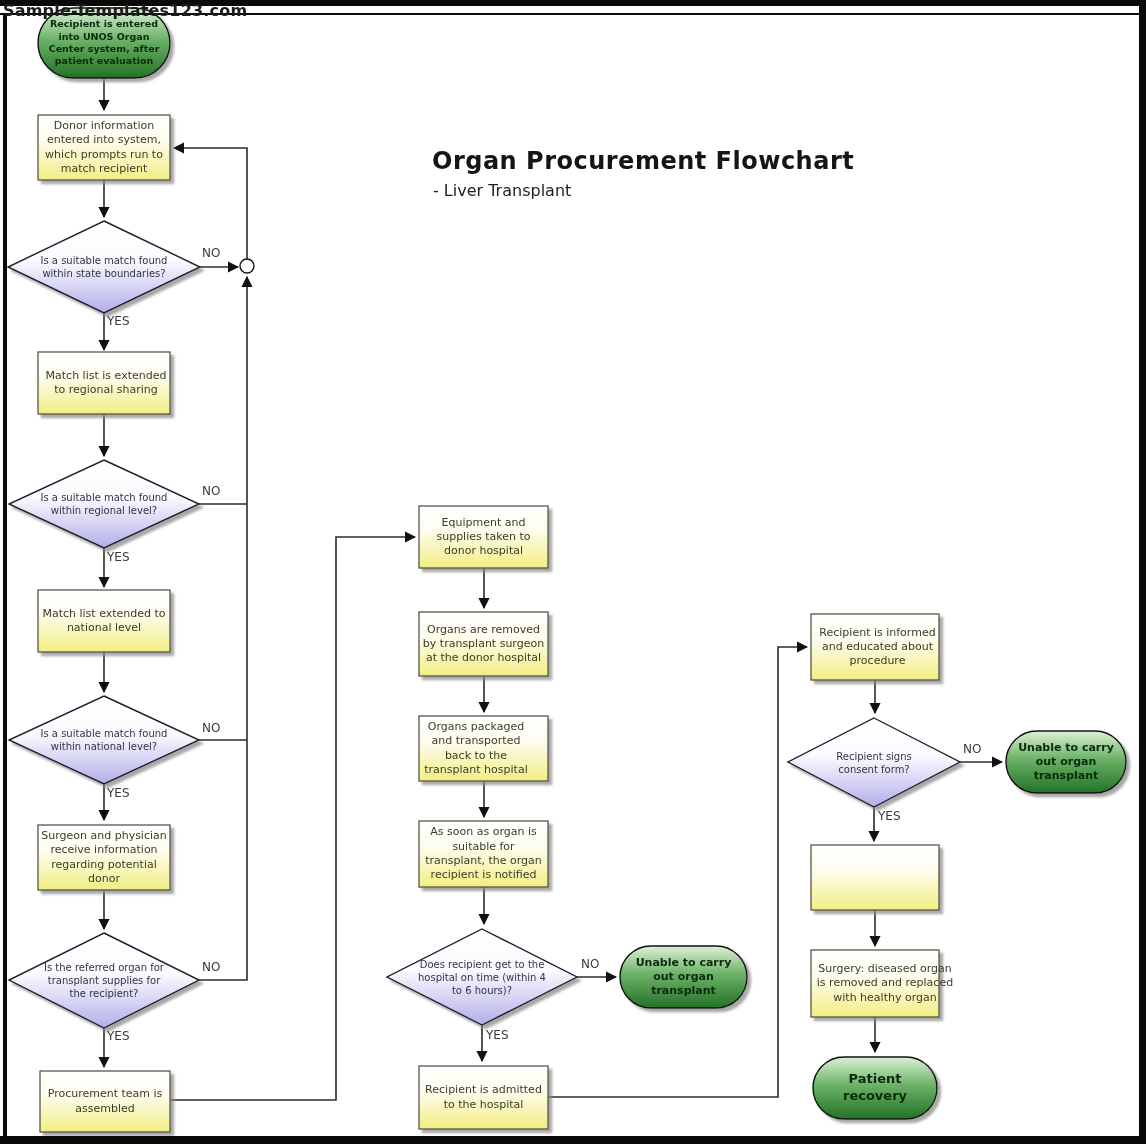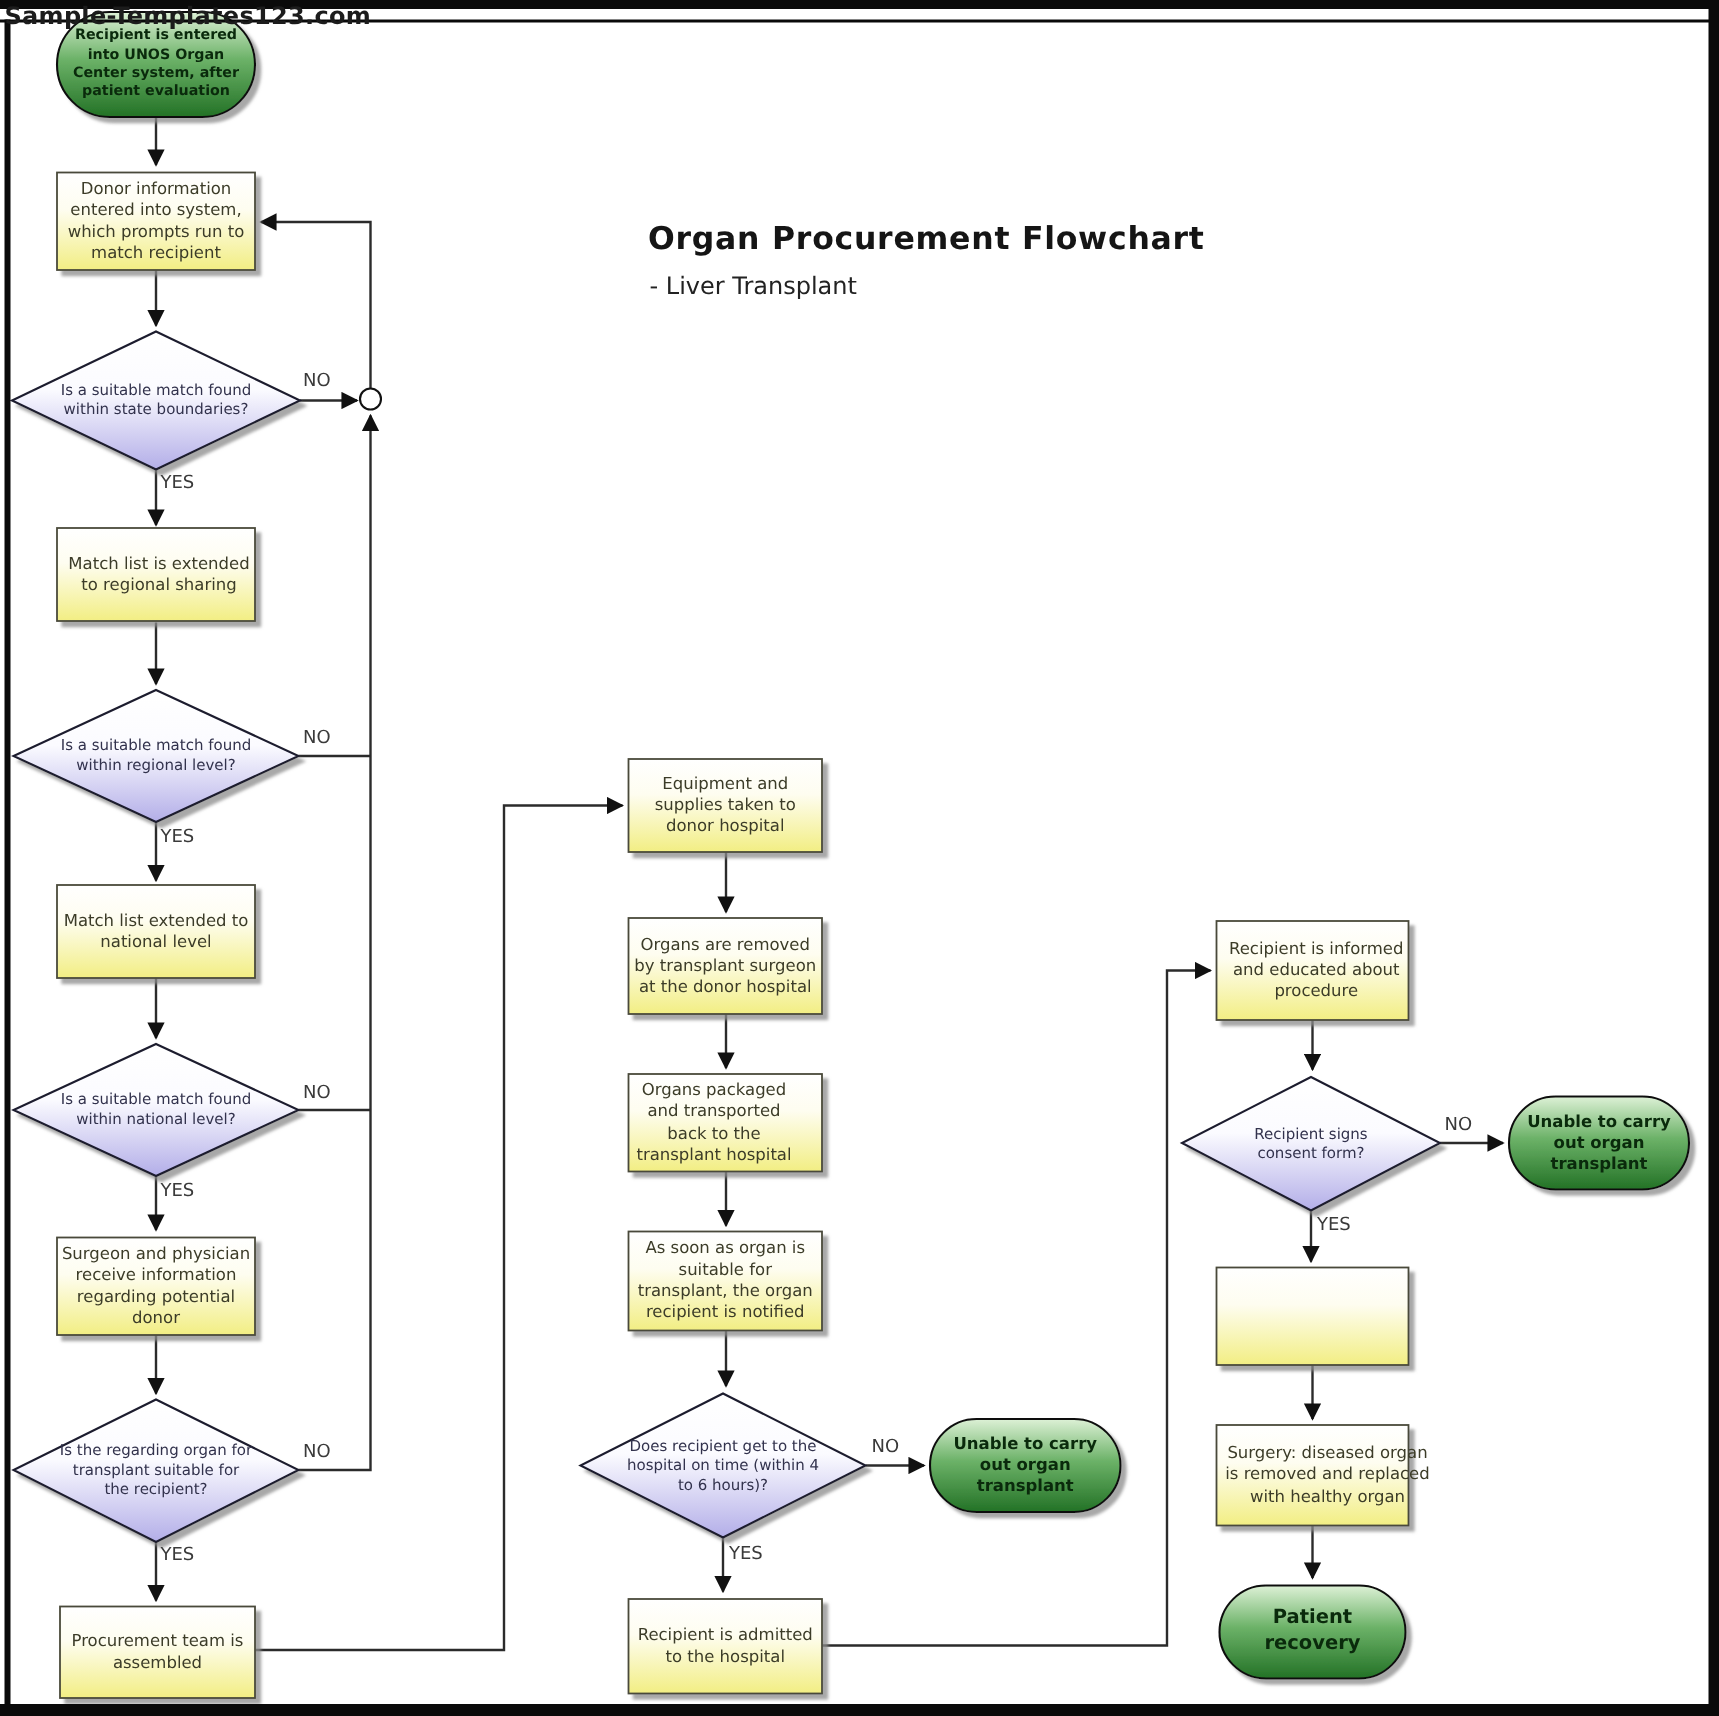--- a/index.html
+++ b/index.html
@@ -7,21 +7,21 @@
          font-family:"DejaVu Sans",sans-serif;}
   svg{position:absolute;left:0;top:0;}
   .txt{position:absolute;z-index:5;display:flex;align-items:center;justify-content:center;
        text-align:center;line-height:1.3;color:#3c3c28;font-size:11px;}
   .dia{color:#32324d;font-size:10px;line-height:1.3;}
   .grn{color:#0a2a0c;font-weight:bold;font-size:11px;line-height:1.3;}
   .lbl{position:absolute;z-index:5;font-size:12px;color:#3a3a3a;}
   .frame{position:absolute;background:#0a0a0a;z-index:8;}
   #watermark{position:absolute;left:3px;top:1px;z-index:10;font-size:16px;font-weight:bold;
              color:#1c1c1c;letter-spacing:0.2px;}
-  #title{position:absolute;left:432px;top:147px;z-index:5;font-size:21px;font-weight:bold;
+  #title{position:absolute;left:432px;top:147px;z-index:5;font-size:24px;font-weight:bold;
          color:#151515;letter-spacing:0.5px;}
   #subtitle{position:absolute;left:433px;top:181px;z-index:5;font-size:16px;color:#222;}
 </style>
 </head>
 <body>
 
 <div id="stage">
 
   <svg width="1146" height="1144" viewBox="0 0 1146 1144">
     <defs>
@@ -124,21 +124,21 @@
   <div id="subtitle">- Liver Transplant</div>
 
   <div class="txt grn" style="left:44px;top:10px;width:120px;height:66px;font-size:9.5px;">Recipient is entered into UNOS Organ Center system, after patient evaluation</div>
   <div class="txt" style="left:40px;top:116px;width:128px;height:63px;">Donor information entered into system, which prompts run to match recipient</div>
   <div class="txt dia" style="left:30px;top:227px;width:148px;height:80px;">Is a suitable match found within state boundaries?</div>
   <div class="txt" style="left:40px;top:353px;width:132px;height:60px;text-align:center;">Match list is extended to regional sharing</div>
   <div class="txt dia" style="left:34px;top:464px;width:140px;height:80px;">Is a suitable match found within regional level?</div>
   <div class="txt" style="left:40px;top:591px;width:128px;height:60px;">Match list extended to national level</div>
   <div class="txt dia" style="left:34px;top:700px;width:140px;height:80px;">Is a suitable match found within national level?</div>
   <div class="txt" style="left:40px;top:826px;width:128px;height:63px;">Surgeon and physician receive information regarding potential donor</div>
-  <div class="txt dia" style="left:39px;top:937px;width:130px;height:87px;">Is the regarding organ for transplant suitable for the recipient?</div>
+  <div class="txt dia" style="left:39px;top:937px;width:130px;height:87px;">Is the referred organ for transplant supplies for the recipient?</div>
   <div class="txt" style="left:42px;top:1072px;width:126px;height:59px;">Procurement team is assembled</div>
 
   <div class="txt" style="left:421px;top:507px;width:125px;height:60px;">Equipment and supplies taken to donor hospital</div>
   <div class="txt" style="left:421px;top:613px;width:125px;height:62px;">Organs are removed by transplant surgeon at the donor hospital</div>
   <div class="txt" style="left:421px;top:717px;width:110px;height:63px;">Organs packaged and transported back to the transplant hospital</div>
   <div class="txt" style="left:421px;top:822px;width:125px;height:64px;">As soon as organ is suitable for transplant, the organ recipient is notified</div>
   <div class="txt dia" style="left:417px;top:933px;width:130px;height:88px;">Does recipient get to the hospital on time (within 4 to 6 hours)?</div>
   <div class="txt" style="left:421px;top:1067px;width:125px;height:61px;">Recipient is admitted to the hospital</div>
   <div class="txt grn" style="left:630px;top:948px;width:107px;height:58px;">Unable to carry out organ transplant</div>
 

